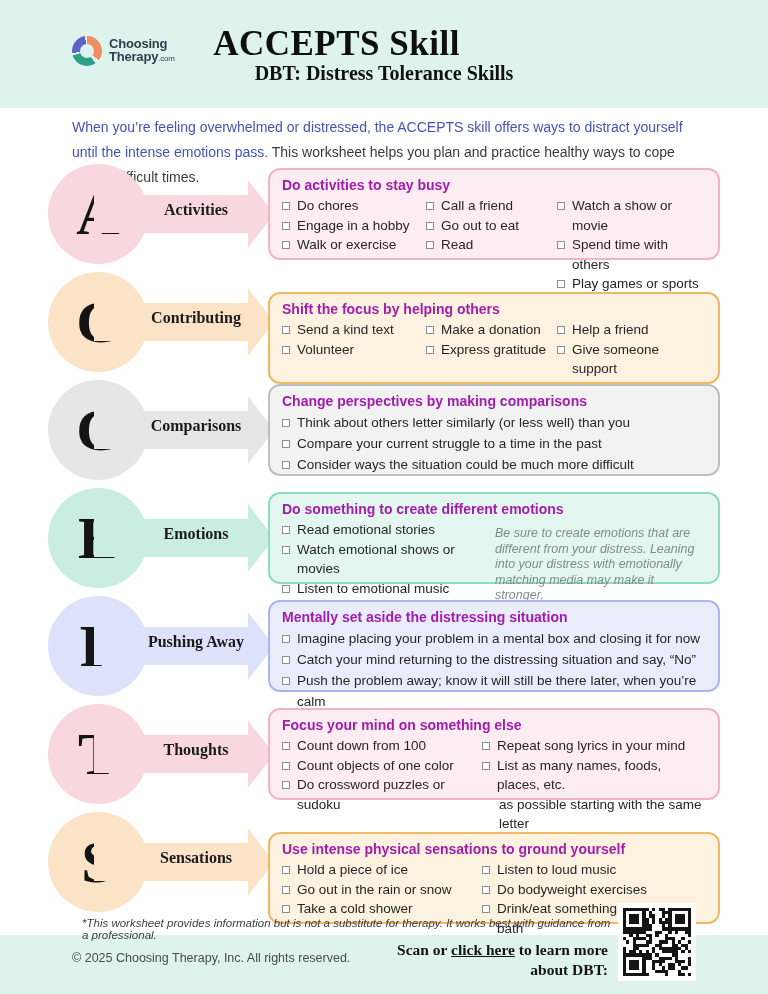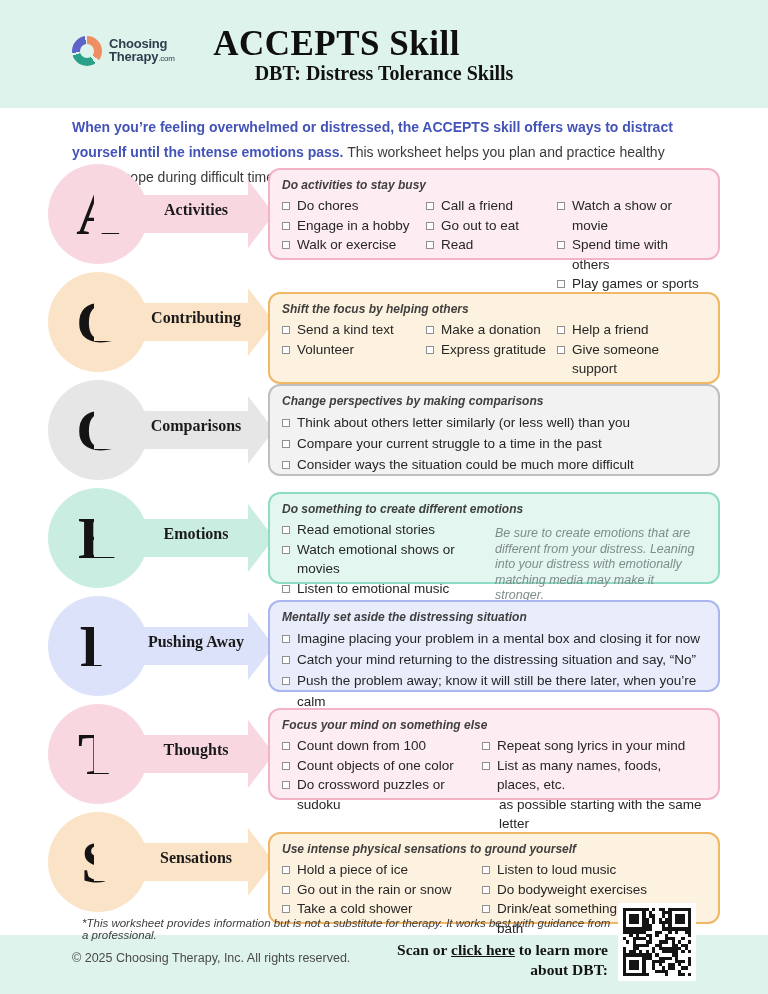--- a/index.html
+++ b/index.html
@@ -21,38 +21,38 @@
   .logo-mark::after { content:""; position:absolute; inset:8px; border-radius:50%; background:#dff3ed; }
   .logo-text { font-weight:bold; font-size:13px; line-height:13px; color:#2f3d4d; letter-spacing:-0.2px; }
   .logo-text .dotcom { font-size:8px; font-weight:normal; }
   .title { position:absolute; left:0; top:24px; width:673px; text-align:center;
     font-family:"Liberation Serif", serif; font-weight:bold; font-size:35px; color:#0f0f0f; letter-spacing:0.5px; }
   .subtitle { position:absolute; left:0; top:62px; width:768px; text-align:center;
     font-family:"Liberation Serif", serif; font-weight:bold; font-size:20px; color:#111; }
 
   
   .intro { position:absolute; left:72px; top:115px; width:628px; font-size:14px; line-height:25px; color:#3a3a3a; }
-  .intro .hl { color:#4353b8; font-weight:bold; }
+  .intro .hl { color:#4353b8; font-weight:normal; }
 
   
   .rows { position:absolute; left:0; top:168px; width:768px; }
   .row { position:relative; height:92px; margin-bottom:16px; }
   .lead { position:absolute; left:48px; top:-4px; width:226px; height:100px; }
   .circle { position:absolute; left:0; top:0; width:100px; height:100px; border-radius:50%;
     display:flex; align-items:center; justify-content:center; }
   .big-letter { font-family:"Liberation Serif", serif; font-weight:bold; font-size:60px; color:#141414; line-height:1; }
   .shaft { position:absolute; left:46px; top:31px; width:154px; height:38px; }
   .head { position:absolute; left:200px; top:16px; width:0; height:0;
     border-top:34px solid transparent; border-bottom:34px solid transparent; border-left:26px solid transparent; }
   .row-label { position:absolute; left:96px; top:31px; width:104px; height:30px;
     display:flex; align-items:center; justify-content:center; text-align:center;
     font-family:"Liberation Serif", serif; font-weight:bold; font-size:16px; color:#1a1a1a; }
   .box { position:absolute; left:268px; top:0; width:452px; height:92px;
     border-radius:12px; border:2px solid; padding:6px 12px; }
-  .box-heading { font-size:12px; line-height:19px; font-weight:bold; color:#404040; margin-bottom:1px;font-style:italic; }
+  .box-heading { font-size:14px; line-height:19px; font-weight:bold; color:#a21caf; margin-bottom:1px; }
   .cols { display:flex; }
   .col1a { width:144px; } .col2a { width:131px; } .col3a { flex:1; }
   .col1b { width:200px; } .col2b { flex:1; }
   .item { display:flex; align-items:baseline; font-size:13.5px; line-height:19.5px; color:#262626; }
   .list .item { line-height:21px; }
   .cb { flex:0 0 auto; width:8px; height:8px; border:1px solid #8f8f8f; background:#fdfdfd;
     margin-right:7px; position:relative; top:0px; display:inline-block; }
   .item.cont { padding-left:17px; }
   .note { width:214px; margin-left:auto; font-style:italic; color:#7f8c8b; font-size:12.5px; line-height:15.5px; padding-top:6px; }
 

